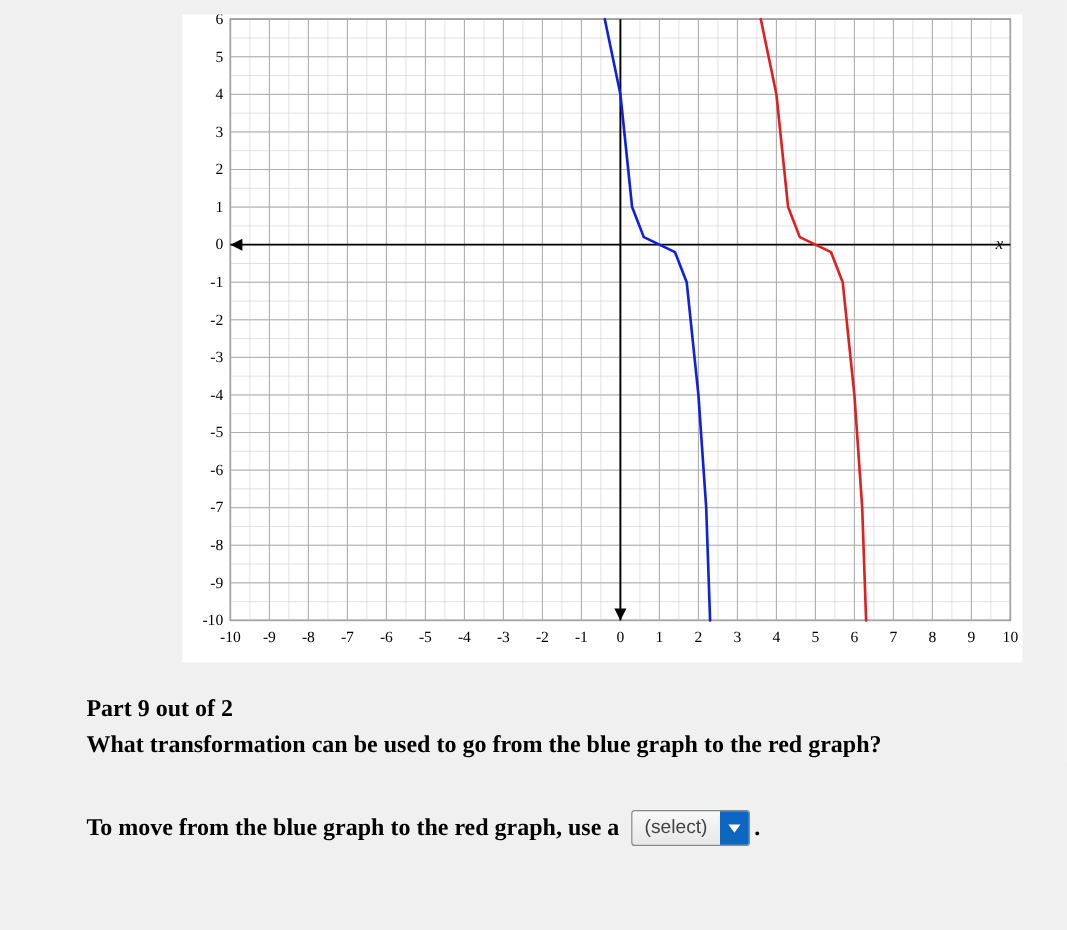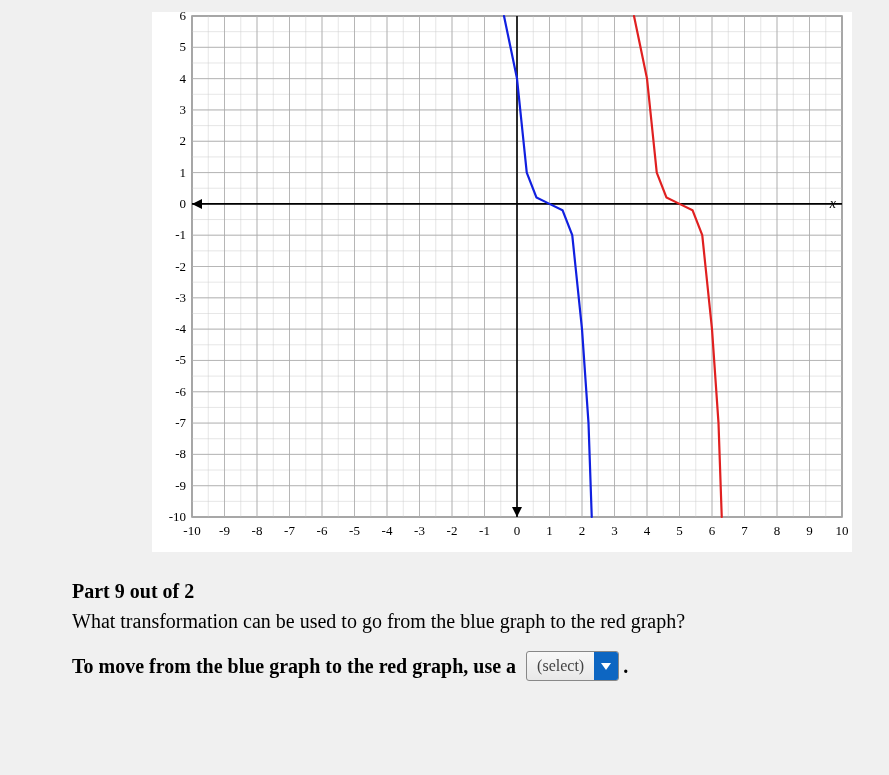--- a/index.html
+++ b/index.html
@@ -27,41 +27,41 @@
     margin-left: 60px;
     margin-right: 10px;
     font-size: 20px;
     color: #000;
   }
   .part-label {
     font-weight: bold;
     margin-bottom: 4px;
   }
   .question-text {
-    font-weight: normal;
+    font-weight: bold;
     line-height: 1.4;
   }
   .answer-line {
-    margin-top: 16px;
+    margin-top: 40px;
     font-weight: bold;
     font-size: 20px;
     display: flex;
     align-items: center;
     flex-wrap: wrap;
     gap: 4px;
   }
   .select-widget {
     display: inline-flex;
     align-items: center;
     background: linear-gradient(#f8f8f8,#e8e8e8);
     border: 1px solid #888;
     border-radius: 3px;
     height: 28px;
     margin-left: 6px;
-    font-family: Liberation Serif, serif;
+    font-family: Liberation Sans, sans-serif;
     font-weight: normal;
     font-size: 16px;
     color: #444;
   }
   .select-text {
     padding: 0 10px;
   }
   .select-caret {
     width: 24px;
     height: 100%;

